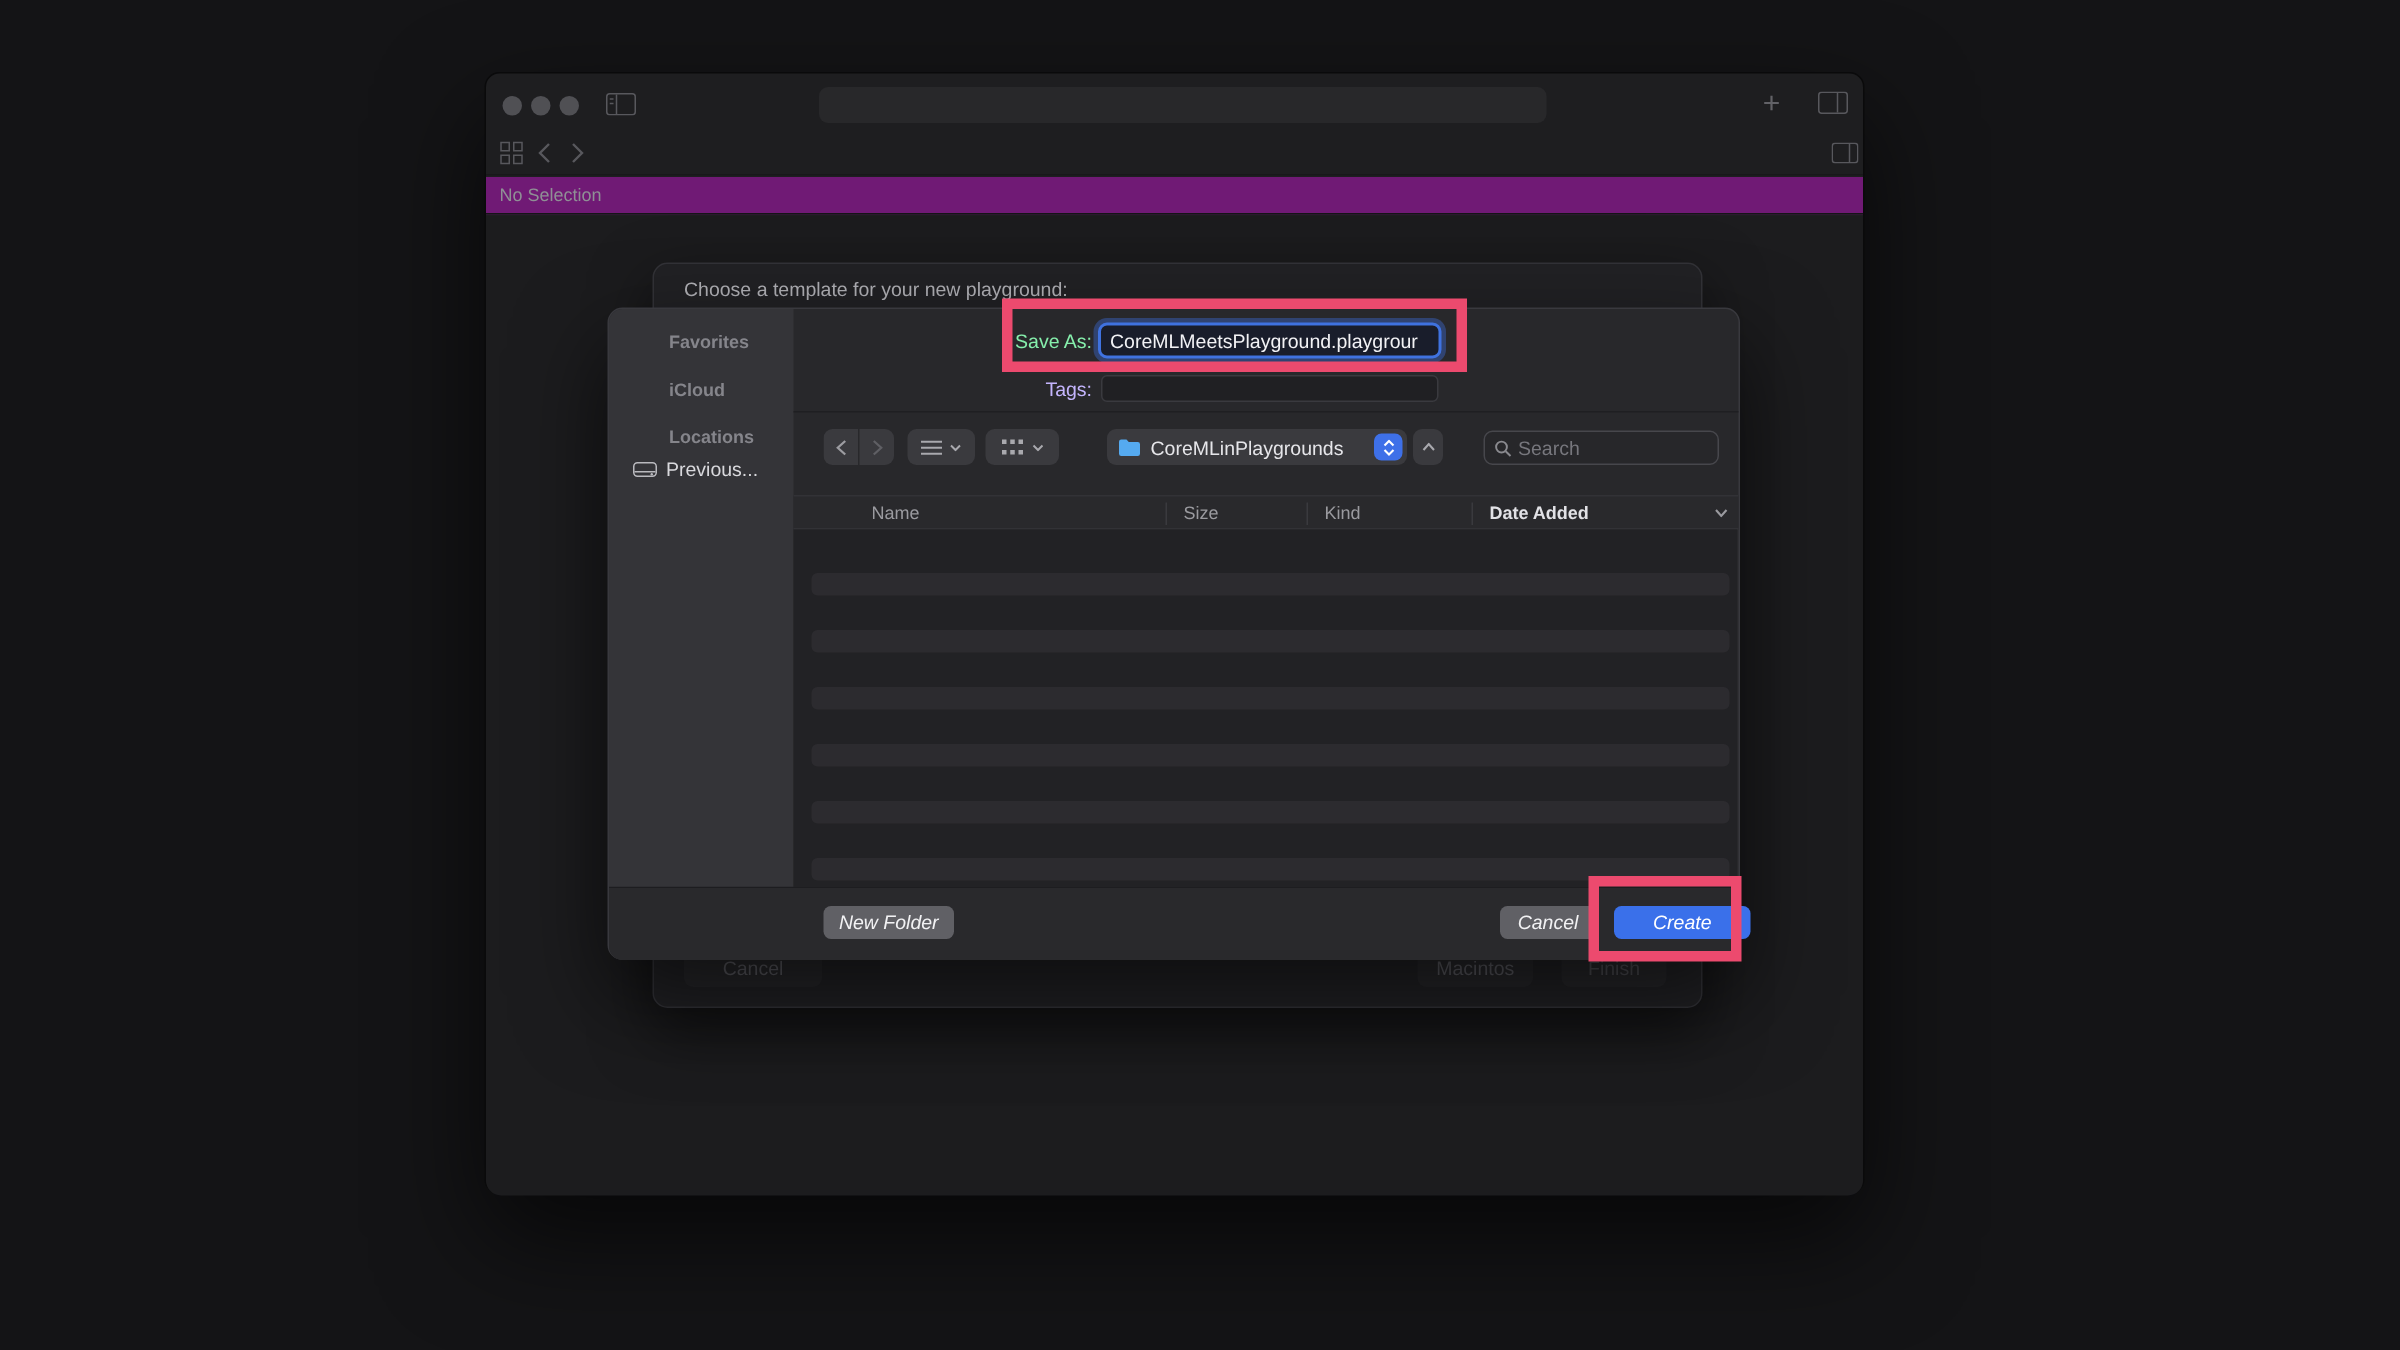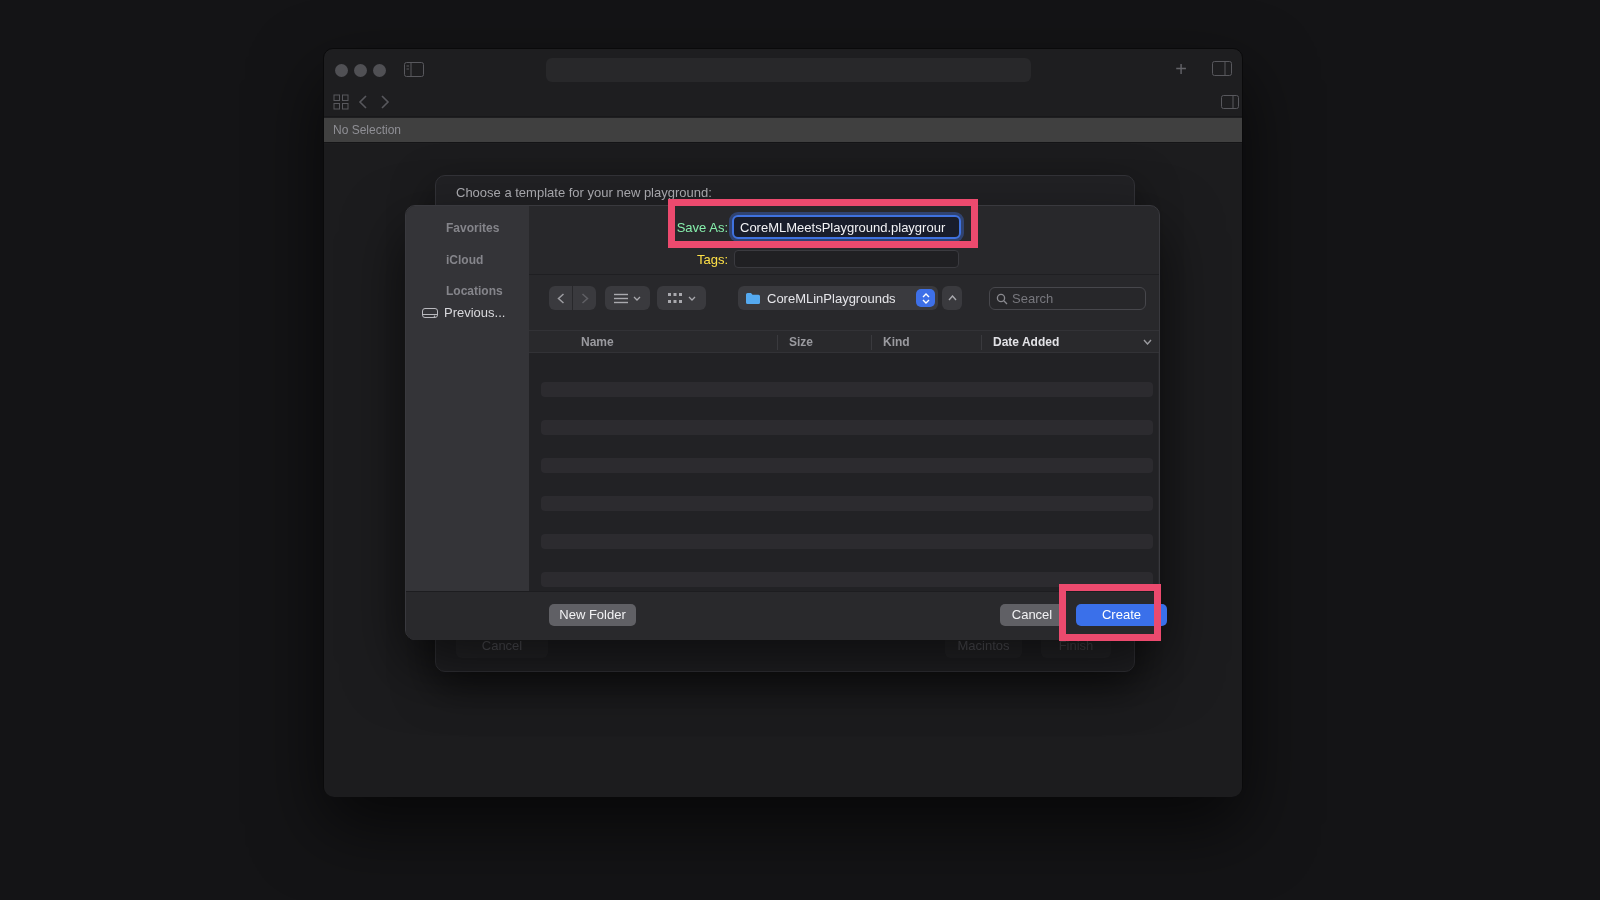--- a/index.html
+++ b/index.html
@@ -15,21 +15,21 @@
   .light { position:absolute; top:15px; width:13px; height:13px; border-radius:50%;
            background:#505054; }
   .tb-icon { color:#58585d; }
   .activity { position:absolute; left:222px; top:9px; width:485px; height:24px;
               background:#28282a; border-radius:6px; }
   .plus { position:absolute; left:848px; top:8px; width:18px; height:24px; color:#626267;
           font-size:20px; line-height:24px; text-align:center; }
   .row2 { position:absolute; left:0; top:40px; width:100%; height:28px;
           border-bottom:1px solid #18181a; }
   .crumbbar { position:absolute; left:0; top:69px; width:100%; height:25px;
-              background:#404040; border-bottom:1px solid #151517; }
+              background:#701a75; border-bottom:1px solid #151517; }
   .crumbbar span { display:block; padding-left:9px; line-height:25px; font-size:12px;
                    color:#8f8f95; }
   .content { position:absolute; left:0; top:95px; width:100%; height:653px;
              background:#1c1c1e; border-radius:0 0 10px 10px; }
 
   
   #sheet { position:absolute; left:435px; top:175px; width:700px; height:497px;
            background:#212124; border:1px solid #323237; border-radius:10px;
            box-shadow:0 15px 40px rgba(0,0,0,.5); }
   #sheet .title { position:absolute; left:20px; top:9px; font-size:13px; color:#b0b0b5; }
@@ -76,31 +76,31 @@
              align-items:center; justify-content:center; }
   .searchbox { position:absolute; left:583px; top:81px; width:157px; height:23px;
                background:#27272a; border:1px solid #47474c; border-radius:6px;
                display:flex; align-items:center; }
   .searchbox input { flex:1; background:transparent; border:none; outline:none;
                      font-size:13px; color:#d5d5d8; font-family:"Liberation Sans",sans-serif; }
   .searchbox input::placeholder { color:#77777d; }
 
   .lheader { position:absolute; left:123px; right:0; top:124px; height:23px;
              background:#29292c; border-top:1px solid #323236; border-bottom:1px solid #323236; }
-  .lheader .col { position:absolute; top:4px; font-size:12px; color:#9a9a9f;font-weight:bold; }
+  .lheader .col { position:absolute; top:4px; font-size:12px; color:#9a9a9f; }
   .lheader .col.sorted { font-weight:700; color:#e2e2e6; }
   .vdiv { position:absolute; top:4px; width:1px; height:15px; background:#3a3a3e; }
 
   .listarea { position:absolute; left:123px; right:1px; top:147px; height:238px;
               background:#222225; overflow:hidden; }
   .stripe { position:absolute; left:12px; width:612px; height:15px; border-radius:4px;
             background:#2c2b2f; }
 
   .footer { position:absolute; left:0; right:0; top:385px; height:49px; background:#29292c;
-            border-top:1px solid #1d1d20; border-radius:0 0 9px 9px; }
+            border-top:1px solid #1d1d20; border-radius:0 0 9px 9px;font-style:italic; }
   .btn { position:absolute; top:12px; height:22px; border-radius:5px; background:#606065;
          color:#f2f2f4; font-size:13px; text-align:center; line-height:22px; }
   .btn.primary { background:#3a70ea; color:#ffffff; }
 
   
   .anno { position:absolute; border:7px solid #ec4a6e; pointer-events:none; z-index:50; }
   #anno-saveas { left:668px; top:199px; width:310px; height:49px; }
   #anno-create { left:1059px; top:584px; width:102px; height:57px; }
 
   svg { display:block; }
@@ -184,21 +184,21 @@
           <line x1="1" y1="7.5" x2="15" y2="7.5" stroke="currentColor"></line>
           <circle cx="12.5" cy="9.2" r="0.8" fill="currentColor"></circle>
         </svg>
     </span>
     <div class="item-label" style="top:99px">Previous...</div>
   </div>
 
   <div class="field-label" style="top:14px">Save As:</div>
   <input class="saveas-input" type="text" value="CoreMLMeetsPlayground.playgrour" style="">
 
-  <div class="field-label" style="top:46px; color:#fde047">Tags:</div>
+  <div class="field-label" style="top:46px; color:#c4b5fd">Tags:</div>
   <input class="tags-input" type="text" style="">
 
   <div class="hdiv"></div>
 
   <div class="navgroup">
     <div class="b1">
       <svg width="8" height="11" viewBox="0 0 8 11">
           <polyline points="6.5,1 1.5,5.5 6.5,10" fill="none" stroke="currentColor" stroke-width="1.5"></polyline>
         </svg>
     </div>

